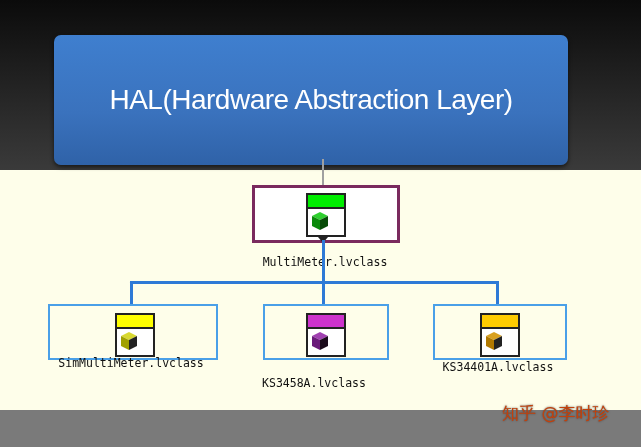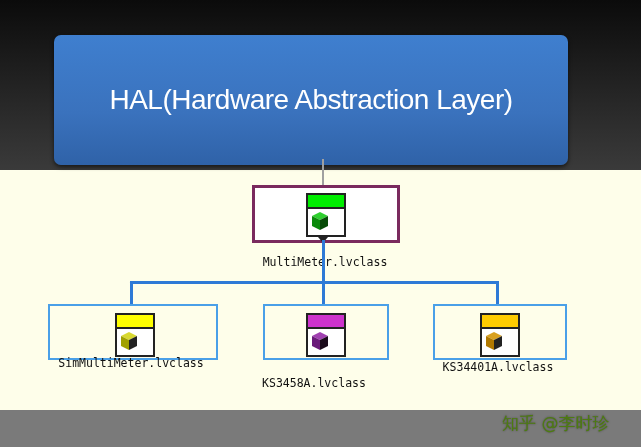--- a/index.html
+++ b/index.html
@@ -12,21 +12,21 @@
     display:flex;align-items:center;justify-content:center;}
   .hal-text{color:#fff;font-family:"Liberation Sans",sans-serif;font-size:28px;letter-spacing:-0.5px;}
   .line{position:absolute;background:#2e7ad6;}
   .gline{position:absolute;background:#a0a0a0;}
   .parent-box{position:absolute;left:252px;top:185px;width:142px;height:52px;border:3px solid #7a2a5e;background:#fff;}
   .child-box{position:absolute;height:52px;border:2px solid #4aa0e8;background:#fefeea;}
   .icon{position:absolute;width:36px;height:40px;border:2px solid #222;background:#fff;}
   .icon .band{position:absolute;left:0;top:0;width:100%;height:12px;border-bottom:2px solid #222;}
   .icon .cube{position:absolute;left:3px;top:16px;width:18px;height:20px;}
   .label{position:absolute;font-family:"DejaVu Sans Mono",monospace;font-size:11.5px;color:#111;white-space:nowrap;text-align:center;}
-  .watermark{position:absolute;left:502px;top:412px;color:#4d7c0f;font-size:17px;font-family:"DejaVu Sans",sans-serif;text-shadow:0 0 2px #444;}
+  .watermark{position:absolute;left:502px;top:402px;color:#c2410c;font-size:17px;font-family:"DejaVu Sans",sans-serif;text-shadow:0 0 2px #444;}
   .arrow{position:absolute;width:0;height:0;border-left:5px solid transparent;border-right:5px solid transparent;border-top:6px solid #222;}
 </style>
 </head>
 <body>
 
 <div class="top-bg"></div>
 <div class="mid-bg"></div>
 <div class="bot-bg"></div>
 
 <div class="hal-box">

